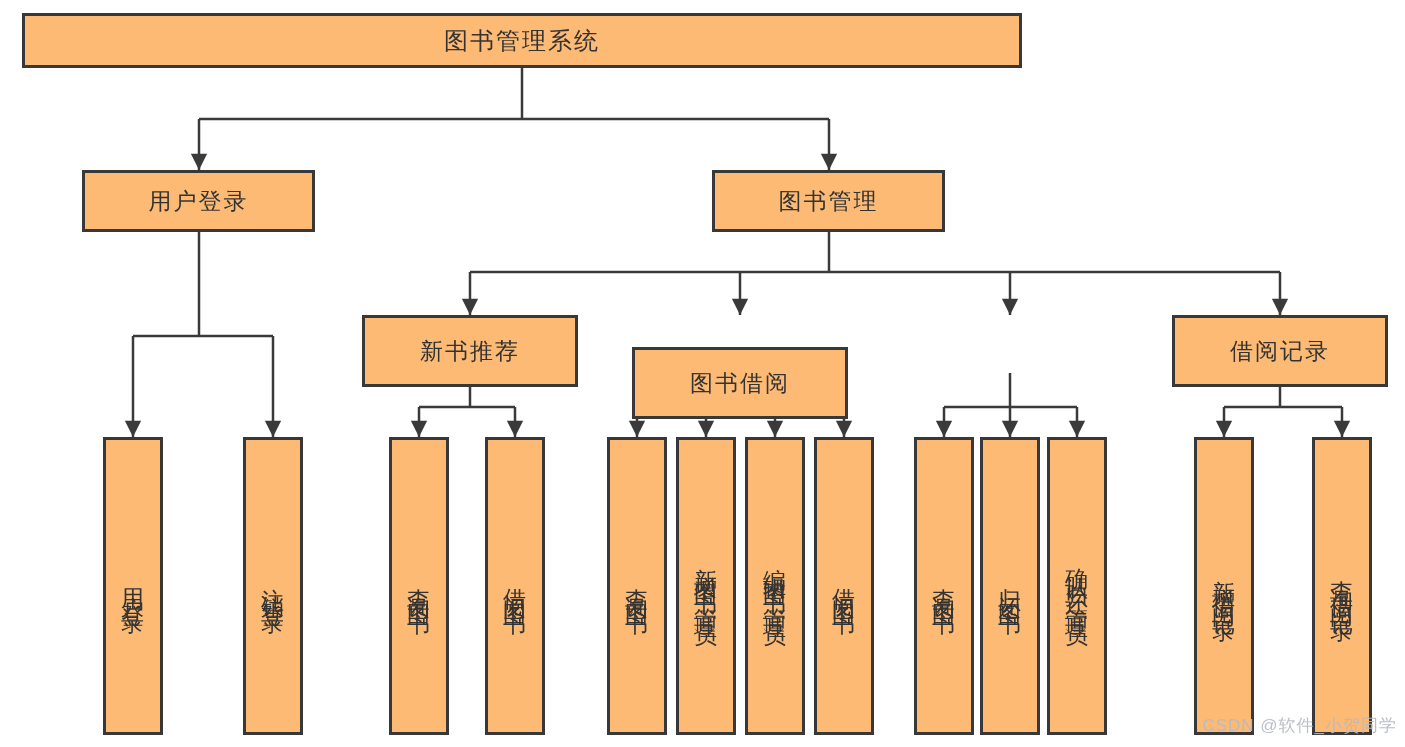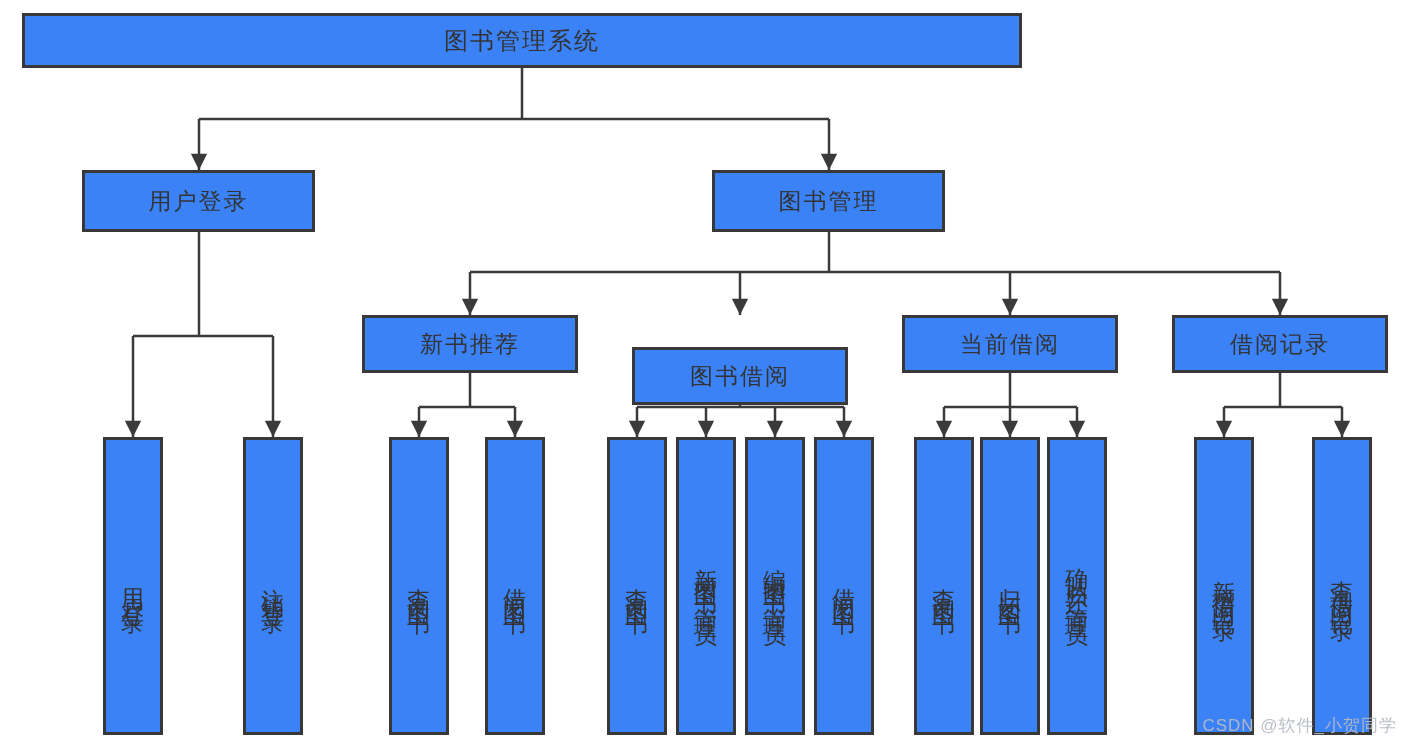--- a/index.html
+++ b/index.html
@@ -18,34 +18,34 @@
   .connectors {
     position: absolute;
     left: 0; top: 0;
     width: 1405px; height: 747px;
     pointer-events: none;
   }
   .node {
     position: absolute;
     box-sizing: border-box;
     border: 3px solid #383838;
-    background: #3b82f6;
+    background: #fdba74;
     display: flex;
     align-items: center;
     justify-content: center;
     color: #333333;
   }
   .node-h {
     font-size: 23px;
     letter-spacing: 2px;
     white-space: nowrap;
   }
   .root-box   { left: 22px;  top: 13px;  width: 1000px; height: 55px; font-size: 24px; }
   .l1-box     { width: 233px; height: 62px; top: 170px; }
-  .l2-box     { width: 216px; height: 58px; top: 315px; }
+  .l2-box     { width: 216px; height: 72px; top: 315px; }
   .leaf-box   { width: 60px;  height: 298px; top: 437px; }
   .leaf-box .vtext {
     writing-mode: vertical-rl;
     font-size: 23px;
     letter-spacing: 8px;
     line-height: 54px;
     color: #333333;
   }
   .watermark {
     position: absolute;
@@ -123,23 +123,20 @@
   <div class="node node-h l1-box" style="left:712px;font-family:Liberation Serif, serif;">
     <span>图书管理</span>
   </div>
 
   <div class="node node-h l2-box" style="left:362px;">
     <span>新书推荐</span>
   </div>
   <div class="node node-h l2-box" style="left:632px;margin-top:32px;">
     <span>图书借阅</span>
   </div>
-  <div class="node node-h l2-box" style="left:902px;">
-    <span>当前借阅</span>
-  </div>
   <div class="node node-h l2-box" style="left:1172px;">
     <span>借阅记录</span>
   </div>
 
   <div class="node leaf-box" style="left:103px;">
     <span class="vtext">用户登录</span>
   </div>
   <div class="node leaf-box" style="left:243px;">
     <span class="vtext">注销登录</span>
   </div>

